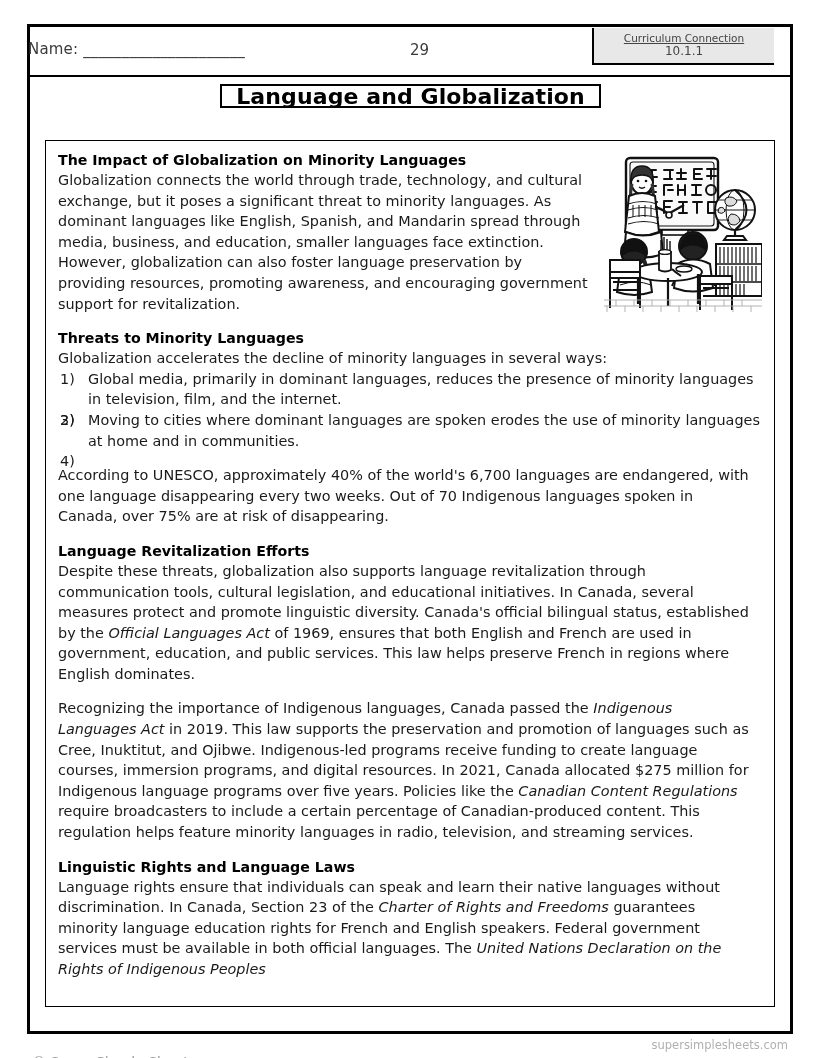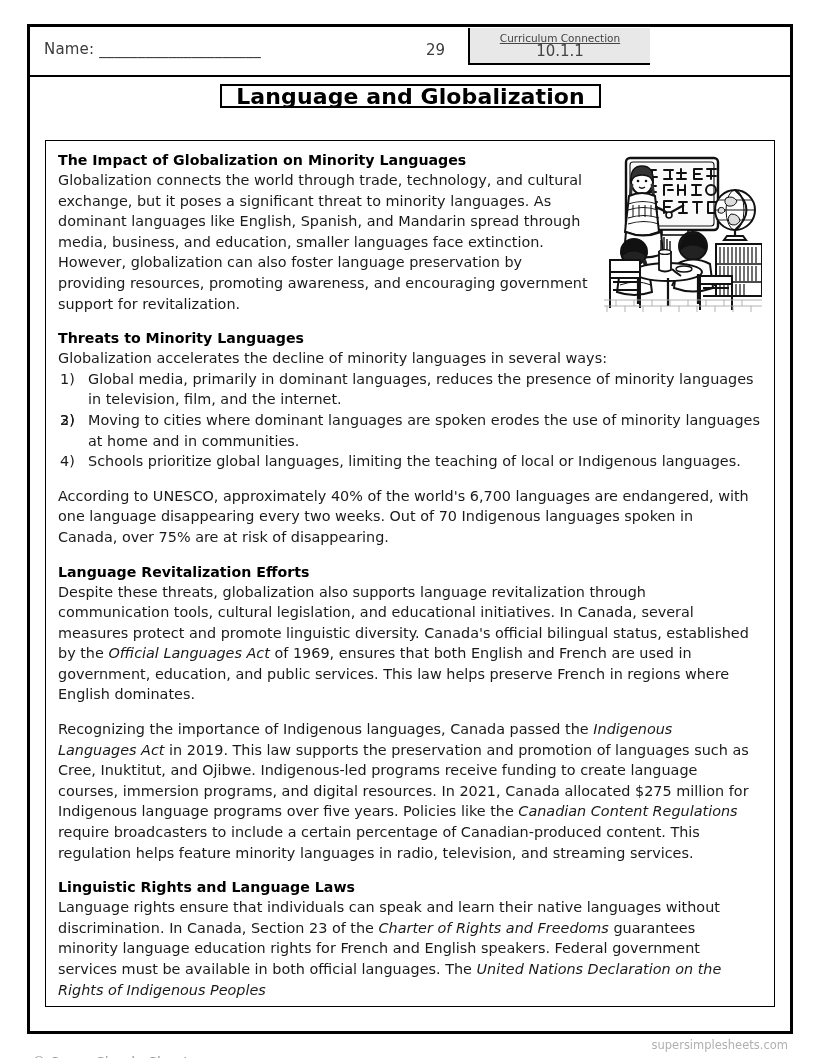--- a/index.html
+++ b/index.html
@@ -26,23 +26,23 @@
     left: 27px;
     top: 24px;
     width: 766px;
     height: 1010px;
     border: 3px solid #000;
   }
 
   
   .header {
     position: absolute;
-    left: 30px;
+    left: 14px;
     top: 27px;
-    width: 620px;
+    width: 760px;
     height: 48px;
     padding-left: 28px;
   }
 
   .name-line {
     position: absolute;
     left: 14px;
     top: 13px;
     font-size: 15px;
     color: #3b3b3b;
@@ -73,21 +73,21 @@
     padding-top: 4px;
   }
   .curriculum-title {
     font-size: 10.5px;
     color: #444;
     text-decoration: underline;
     display: block;
     line-height: 13px;
   }
   .curriculum-code {
-    font-size: 15px;
+    font-size: 12px;
     color: #444;
     display: block;
     line-height: 13px;
   }
 
   
   .header-rule {
     position: absolute;
     left: 30px;
     top: 75px;
@@ -370,21 +370,20 @@
       </li>
       <li>
         <span class="num">2)</span>
       </li>
       <li>
         <span class="num">3)</span>
         <span>Moving to cities where dominant languages are spoken erodes the use of minority languages at home and in communities.</span>
       </li>
       <li>
         <span class="num">4)</span>
-        <span>Schools prioritize global languages, limiting the teaching of local or Indigenous languages.</span>
       </li>
     </ol>
 
     <div class="gap"></div>
 
     <p class="para">According to UNESCO, approximately 40% of the world's 6,700 languages are endangered, with one language disappearing every two weeks. Out of 70 Indigenous languages spoken in Canada, over 75% are at risk of disappearing.</p>
 
     <div class="gap"></div>
 
     <div class="sec-head">Language Revitalization Efforts</div>

